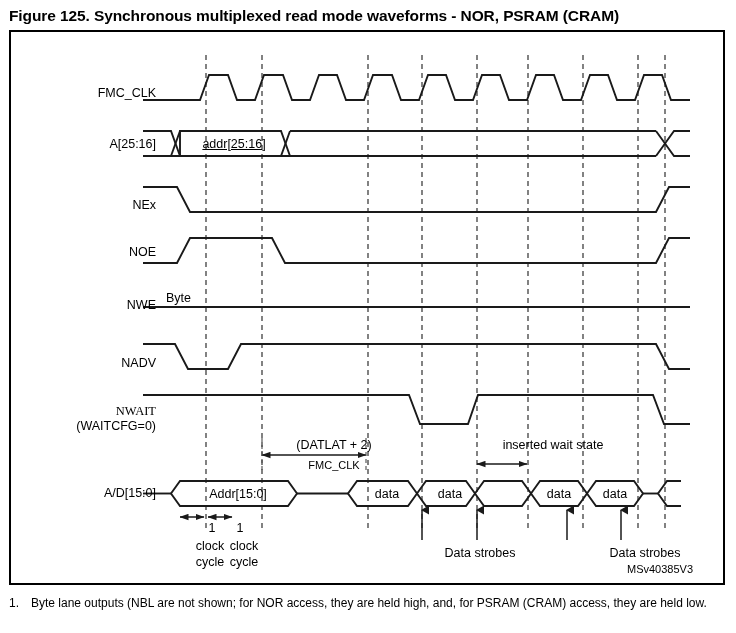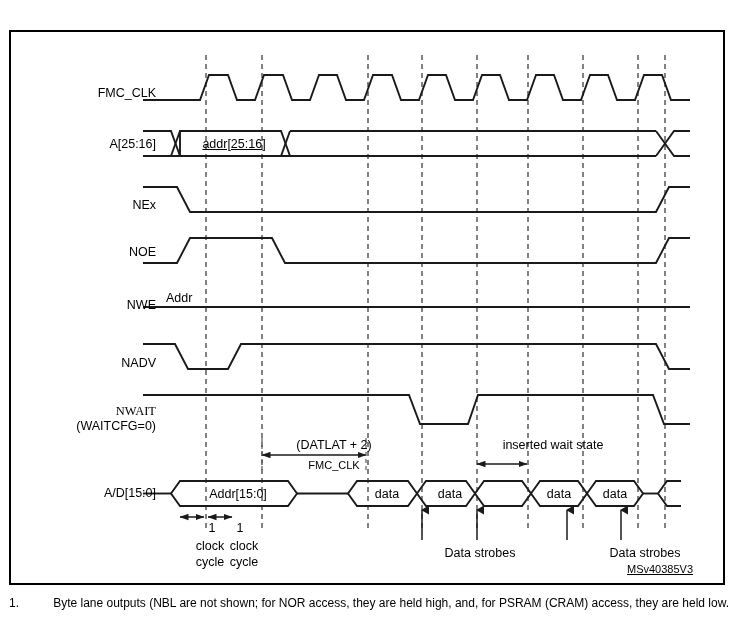--- a/index.html
+++ b/index.html
@@ -44,31 +44,32 @@
     position:absolute;font-size:12.5px;white-space:nowrap;
     transform:translate(-50%,-50%);
   }
 
   
   .footnote{
     position:absolute;left:9px;top:596px;width:720px;
     font-size:12px;line-height:14.5px;
   }
   .footnote .num{position:absolute;left:0;top:0;}
-  .footnote .txt{display:block;margin-left:40px;text-align:right;}
+  .footnote .txt{display:block;margin-left:22px;}
 
   .watermark{
     position:absolute;font-size:11px;color:#000;
   }
 </style>
 </head>
 <body>
 
 <div id="root">
 
+  <div class="caption">Figure 125. Synchronous multiplexed read mode waveforms - NOR, PSRAM (CRAM)</div>
 
   <div class="frame"></div>
 
   <svg class="canvas" width="736" height="633" viewBox="0 0 736 633">
     <defs>
       <marker id="arrR" markerWidth="9" markerHeight="9" refX="8.5" refY="3.2" orient="auto" markerUnits="userSpaceOnUse">
         <path d="M0,0 L9,3.2 L0,6.4 z" fill="#1a1a1a"></path>
       </marker>
       <marker id="arrL" markerWidth="9" markerHeight="9" refX="0.5" refY="3.2" orient="auto" markerUnits="userSpaceOnUse">
         <path d="M9,0 L0,3.2 L9,6.4 z" fill="#1a1a1a"></path>
@@ -195,39 +196,39 @@
 
   <div class="busval" style="left:234px;top:144px;text-decoration:underline;">addr[25:16]</div>
 
   <div class="busval" style="left:238px;top:494px;">Addr[15:0]</div>
 
   <div class="busval" style="left:387px;top:494px;">data</div>
   <div class="busval" style="left:450px;top:494px;">data</div>
   <div class="busval" style="left:559px;top:494px;">data</div>
   <div class="busval" style="left:615px;top:494px;">data</div>
 
-  <div class="lbl" style="left:146px;top:291px;">Addr</div>
+  <div class="lbl" style="left:146px;top:291px;">Byte</div>
 
   <div class="lbl c" style="left:314px;top:438px;">(DATLAT + 2)</div>
   <div class="lbl c small" style="left:314px;top:458px;">FMC_CLK</div>
 
   <div class="lbl c" style="left:533px;top:438px;">inserted wait state</div>
 
   <div class="lbl c" style="left:192px;top:521px;">1</div>
   <div class="lbl c" style="left:220px;top:521px;">1</div>
 
   <div class="lbl c" style="left:190px;top:539px;">clock</div>
   <div class="lbl c" style="left:190px;top:555px;">cycle</div>
 
   <div class="lbl c" style="left:224px;top:539px;">clock</div>
   <div class="lbl c" style="left:224px;top:555px;">cycle</div>
 
   <div class="lbl c" style="left:460px;top:546px;">Data strobes</div>
   <div class="lbl c" style="left:625px;top:546px;">Data strobes</div>
 
-  <div class="watermark" style="left:627px;top:563px;text-decoration:underline;">MSv40385V3</div>
+  <div class="watermark" style="left:627px;top:563px;">MSv40385V3</div>
 
   <div class="footnote">
     <span class="num">1.</span>
     <span class="txt">Byte lane outputs (NBL are not shown; for NOR access, they are held high, and, for PSRAM (CRAM) access, they are held low.</span>
   </div>
 
 </div>
 
 </body></html>

